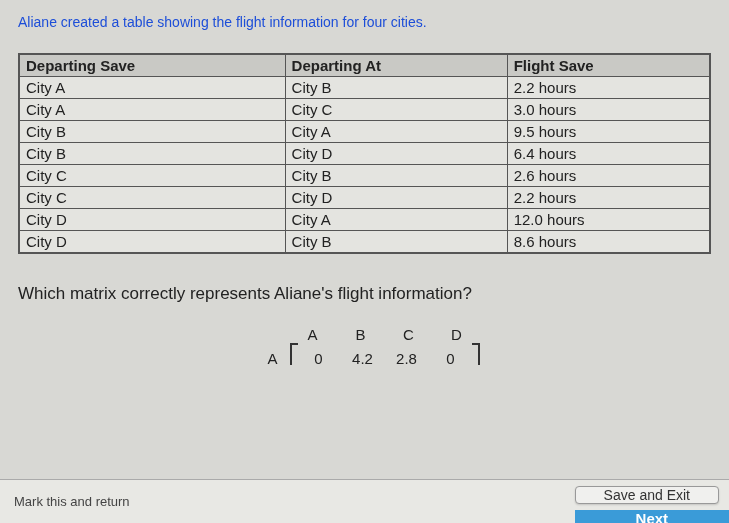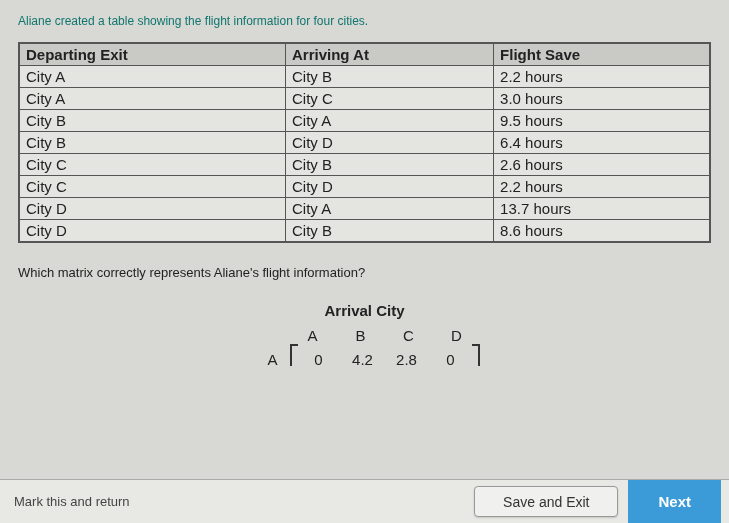--- a/index.html
+++ b/index.html
@@ -8,44 +8,44 @@
       background: #d8d8d4;
       width: 729px;
       height: 523px;
       overflow: hidden;
       position: relative;
     }
     .content {
       padding: 14px 18px 0 18px;
     }
     .intro {
-      font-size: 12px;
-      color: #0f766e;
-      margin-bottom: 14px;
+      font-size: 14px;
+      color: #1d4ed8;
+      margin-bottom: 23px;
     }
     table.flight {
       width: 100%;
       border-collapse: collapse;
       background: #e4e4e0;
       border: 2px solid #555;
     }
     table.flight th, table.flight td {
       border: 1px solid #555;
       text-align: left;
       padding: 2px 6px;
       font-size: 15px;
       color: #222;
     }
     table.flight th {
       background: #c9c9c5;
       font-weight: bold;
     }
     .question {
-      margin-top: 22px;
-      font-size: 13px;
+      margin-top: 30px;
+      font-size: 17px;
       color: #222;
     }
     .matrix-block {
       margin-top: 22px;
       text-align: center;
       font-size: 15px;
       color: #222;
     }
     .matrix-title {
       font-weight: bold;
@@ -92,30 +92,31 @@
       position: absolute;
       bottom: 0;
       left: 0;
       right: 0;
       height: 44px;
       background: #e8e8e4;
       border-top: 1px solid #aaa;
       display: flex;
       align-items: center;
       justify-content: space-between;
-      padding: 0 8px 0 14px;
+      padding: 0 0 0 14px;
     }
     .footer-left {
       font-size: 13px;
       color: #444;
     }
     .footer-right {
       display: flex;
       align-items: stretch;
       height: 100%;
+      flex-direction: column;
     }
     .btn-save {
       background: #f0f0ee;
       border: 1px solid #999;
       border-radius: 4px;
       font-size: 14px;
       color: #333;
       padding: 0 28px;
       margin: 6px 10px 6px 0;
       cursor: pointer;
@@ -133,22 +134,22 @@
   </style>
 </head>
 <body>
 
 <div class="content">
   <p class="intro">Aliane created a table showing the flight information for four cities.</p>
 
   <table class="flight">
     <thead>
       <tr>
-        <th>Departing Exit</th>
-        <th>Arriving At</th>
+        <th>Departing Save</th>
+        <th>Departing At</th>
         <th>Flight Save</th>
       </tr>
     </thead>
     <tbody>
       <tr>
           <td>City A</td>
           <td>City B</td>
           <td>2.2 hours</td>
         </tr>
       <tr>
@@ -172,34 +173,33 @@
           <td>2.6 hours</td>
         </tr>
       <tr>
           <td>City C</td>
           <td>City D</td>
           <td>2.2 hours</td>
         </tr>
       <tr>
           <td>City D</td>
           <td>City A</td>
-          <td>13.7 hours</td>
+          <td>12.0 hours</td>
         </tr>
       <tr>
           <td>City D</td>
           <td>City B</td>
           <td>8.6 hours</td>
         </tr>
     </tbody>
   </table>
 
   <p class="question">Which matrix correctly represents Aliane's flight information?</p>
 
   <div class="matrix-block">
-    <div class="matrix-title">Arrival City</div>
     <div class="matrix-inner">
       <div class="col-headers">
         <span>A</span>
         <span>B</span>
         <span>C</span>
         <span>D</span>
       </div>
       <div class="matrix-row">
         <span class="row-label">A</span>
         <span class="bracket-l"></span>

